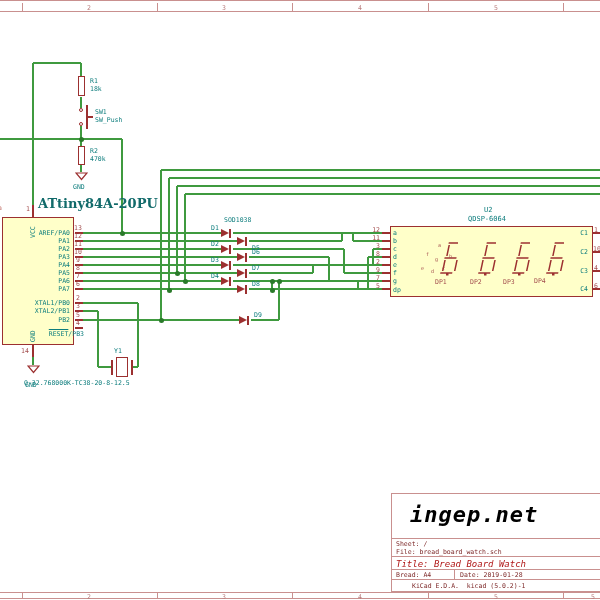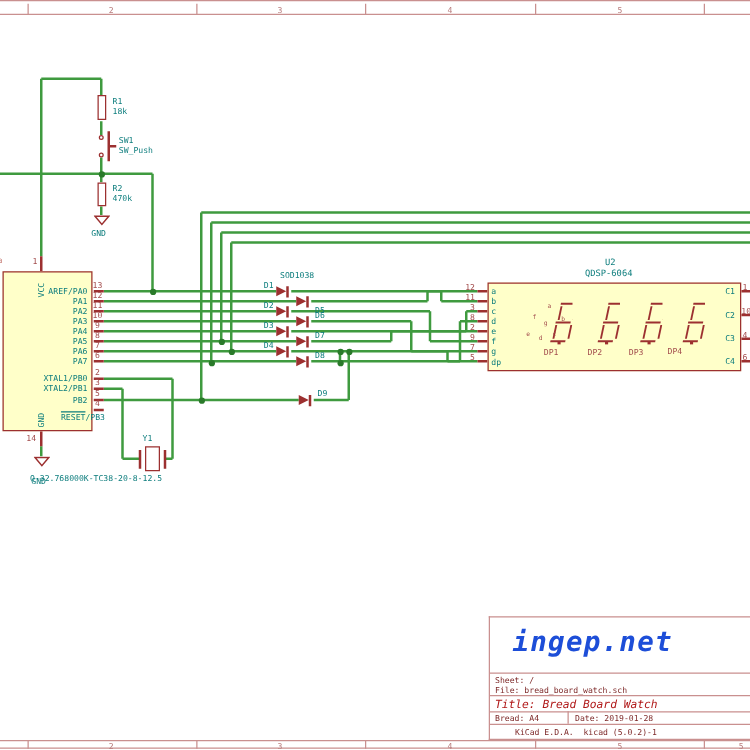--- a/index.html
+++ b/index.html
@@ -183,20 +183,21 @@
         <div class="dio-bar"></div>
       </div>
       <div class="dio-wrap" style="left: 239px; top: 315.5px;">
         <div class="dio-tri"></div>
         <div class="dio-bar"></div>
       </div>
     </div>
 
   <div class="cmp-box" style="left:2px;top:217px;width:72px;height:128px;"></div>
   <div class="lbl" style="left:-2px;top:205px;color:#c4766f;">a</div>
+  <div class="lbl" style="left:38px;top:197px;font-family:'DejaVu Serif',serif;font-size:13px;font-weight:600;color:#116a6a;">ATtiny84A-20PU</div>
 
   <div class="lbl pinred" style="left:26px;top:206px;">1</div>
   <div class="lbl teal vert" style="left:30px;top:238px;">VCC</div>
   <div class="lbl pinred" style="left:21px;top:348px;">14</div>
   <div class="lbl teal vert" style="left:30px;top:342px;">GND</div>
 
   <div class="lbl teal" style="left:6px;top:229.5px;width:64px;text-align:right;">AREF/PA0</div>
   <div class="lbl teal" style="left:6px;top:237.5px;width:64px;text-align:right;">PA1</div>
   <div class="lbl teal" style="left:6px;top:245.5px;width:64px;text-align:right;">PA2</div>
   <div class="lbl teal" style="left:6px;top:253.5px;width:64px;text-align:right;">PA3</div>
@@ -353,21 +354,21 @@
   <div class="seg-letter" style="left:421px;top:266px;">e</div>
   <div class="seg-letter" style="left:431px;top:269px;">d</div>
   <div class="seg-letter" style="left:442px;top:266px;">c</div>
 
   <div class="lbl pinred" style="left:435px;top:279px;">DP1</div>
   <div class="lbl pinred" style="left:470px;top:279px;">DP2</div>
   <div class="lbl pinred" style="left:503px;top:279px;">DP3</div>
   <div class="lbl pinred" style="left:534px;top:278px;">DP4</div>
 
   <div class="abs" style="left:391px;top:493px;width:209px;height:99px;border:1px solid #c9908f;border-right:none;box-sizing:border-box;">
-    <div style="position:absolute;left:18px;top:8px;font-family:'DejaVu Sans Mono',monospace;font-size:22px;font-weight:bold;font-style:italic;color:#1d4ed8;letter-spacing:1px;">ingep.net</div>
+    <div style="position:absolute;left:18px;top:8px;font-family:'DejaVu Sans Mono',monospace;font-size:22px;font-weight:bold;font-style:italic;color:#000000;letter-spacing:1px;">ingep.net</div>
     <div class="tb-line" style="left:0;top:44px;width:209px;height:1px;"></div>
     <div class="tb-text" style="left:4px;top:46px;">Sheet: /</div>
     <div class="tb-text" style="left:4px;top:54px;">File: bread_board_watch.sch</div>
     <div class="tb-line" style="left:0;top:62px;width:209px;height:1px;"></div>
     <div style="position:absolute;left:4px;top:65px;font-size:9px;font-weight:normal;font-style:italic;color:#b01818;white-space:pre;">Title: Bread Board Watch</div>
     <div class="tb-line" style="left:0;top:75px;width:209px;height:1px;"></div>
     <div class="tb-text" style="left:4px;top:77px;">Bread: A4</div>
     <div class="tb-line" style="left:62px;top:75px;width:1px;height:10px;"></div>
     <div class="tb-text" style="left:68px;top:77px;">Date: 2019-01-28</div>
     <div class="tb-line" style="left:0;top:85px;width:209px;height:1px;"></div>

